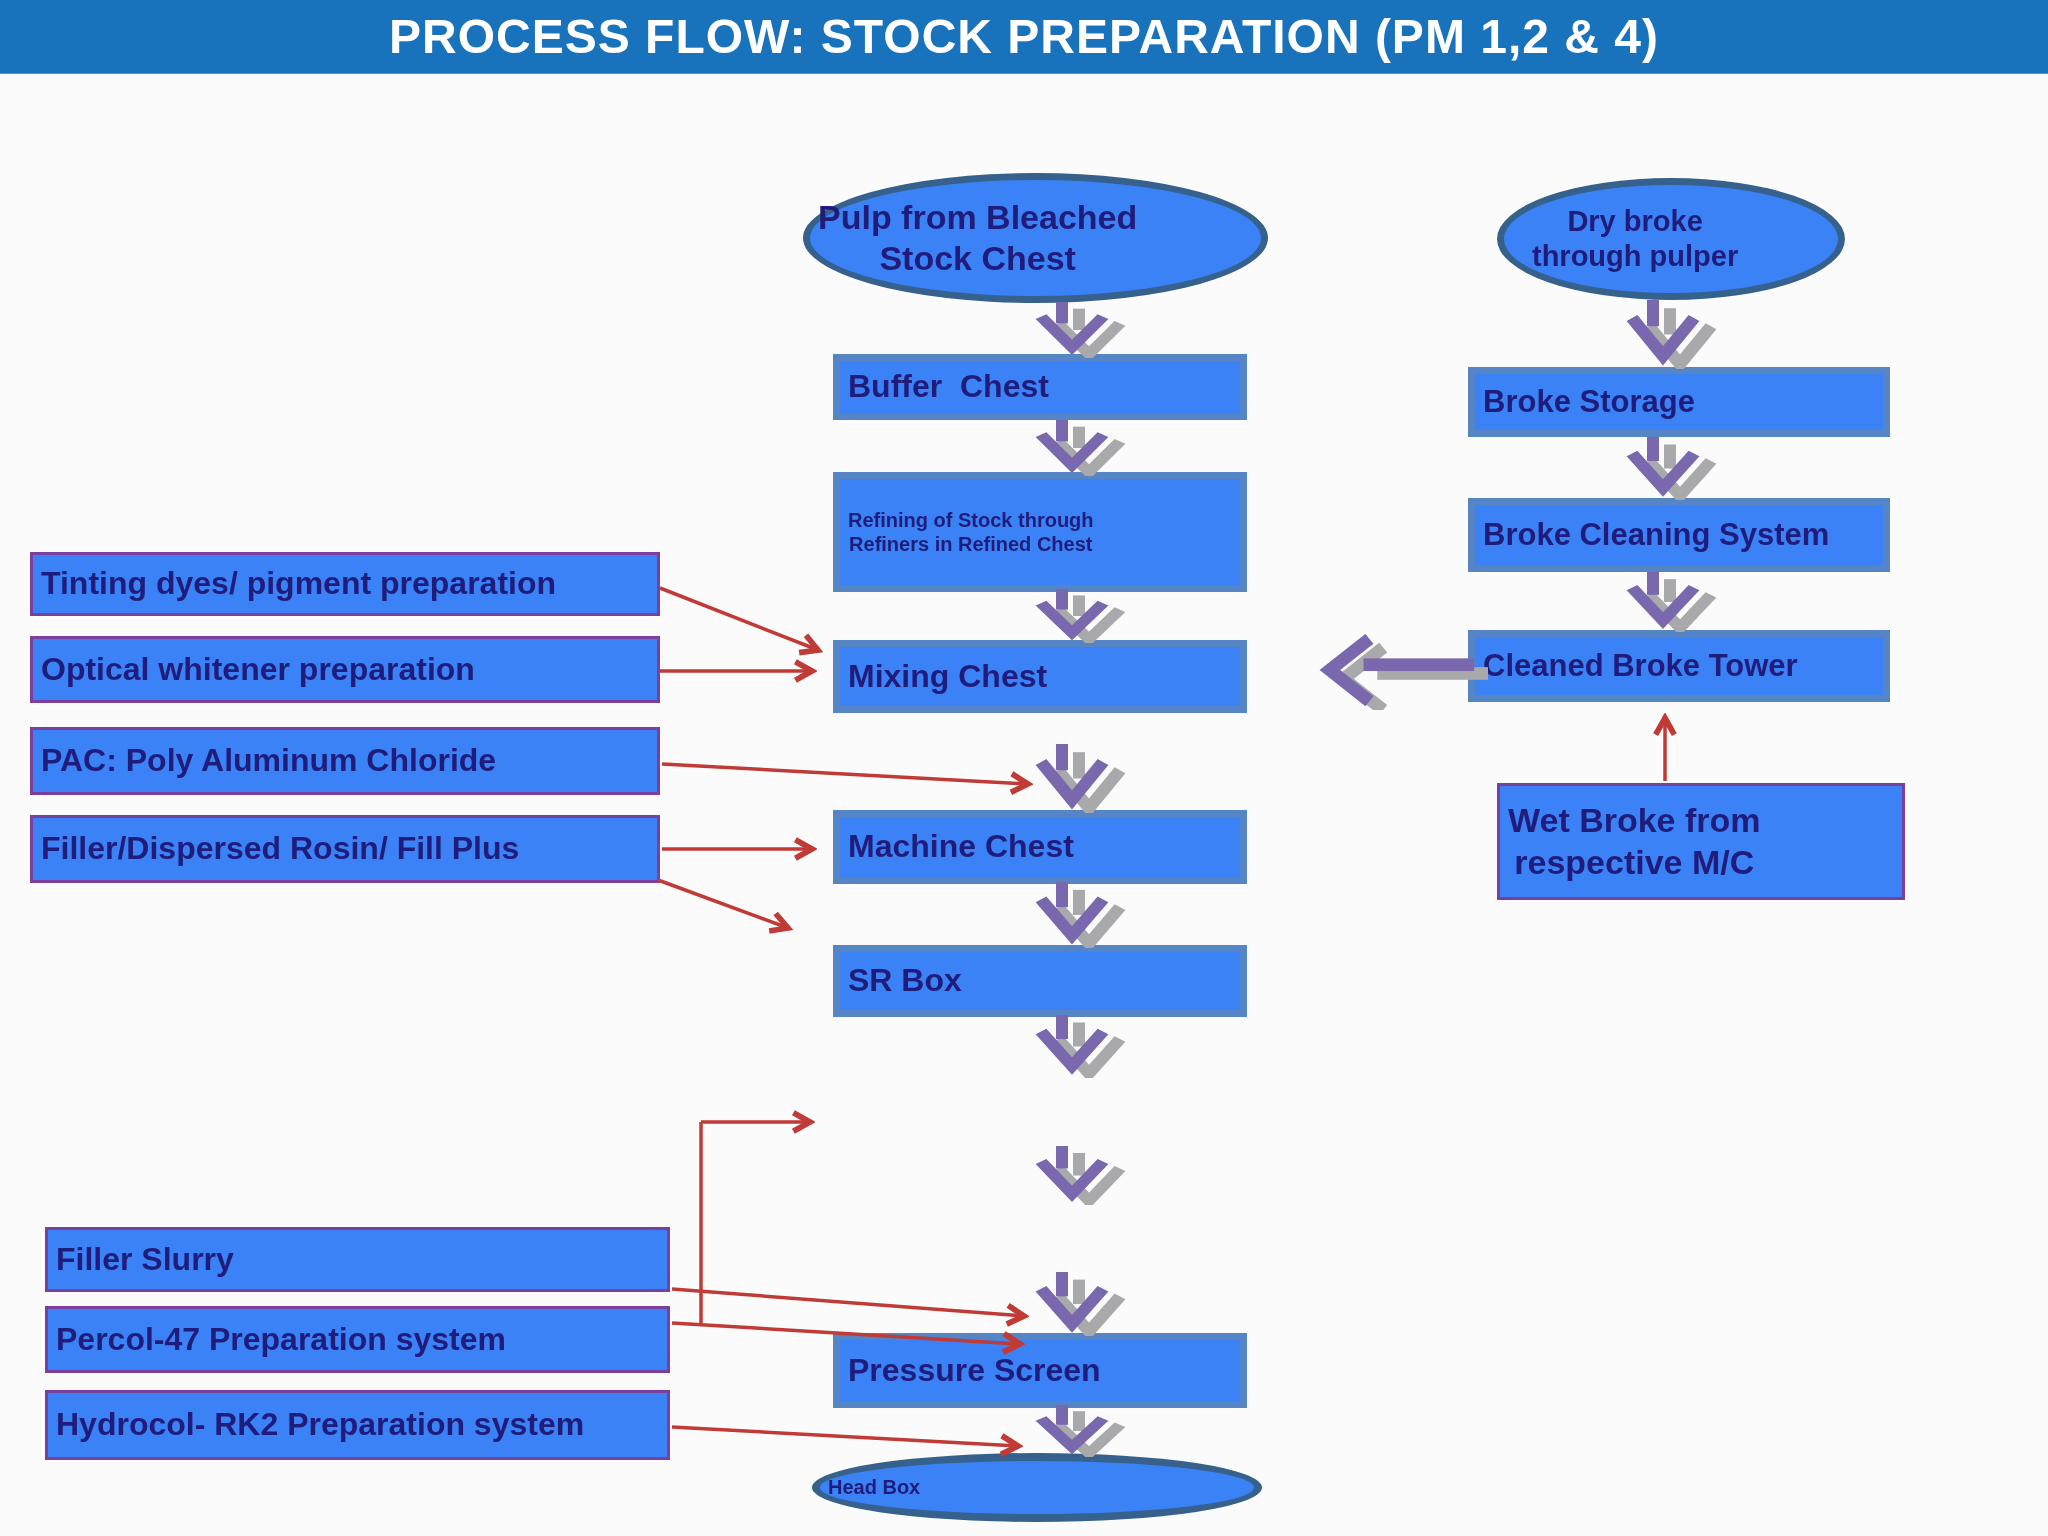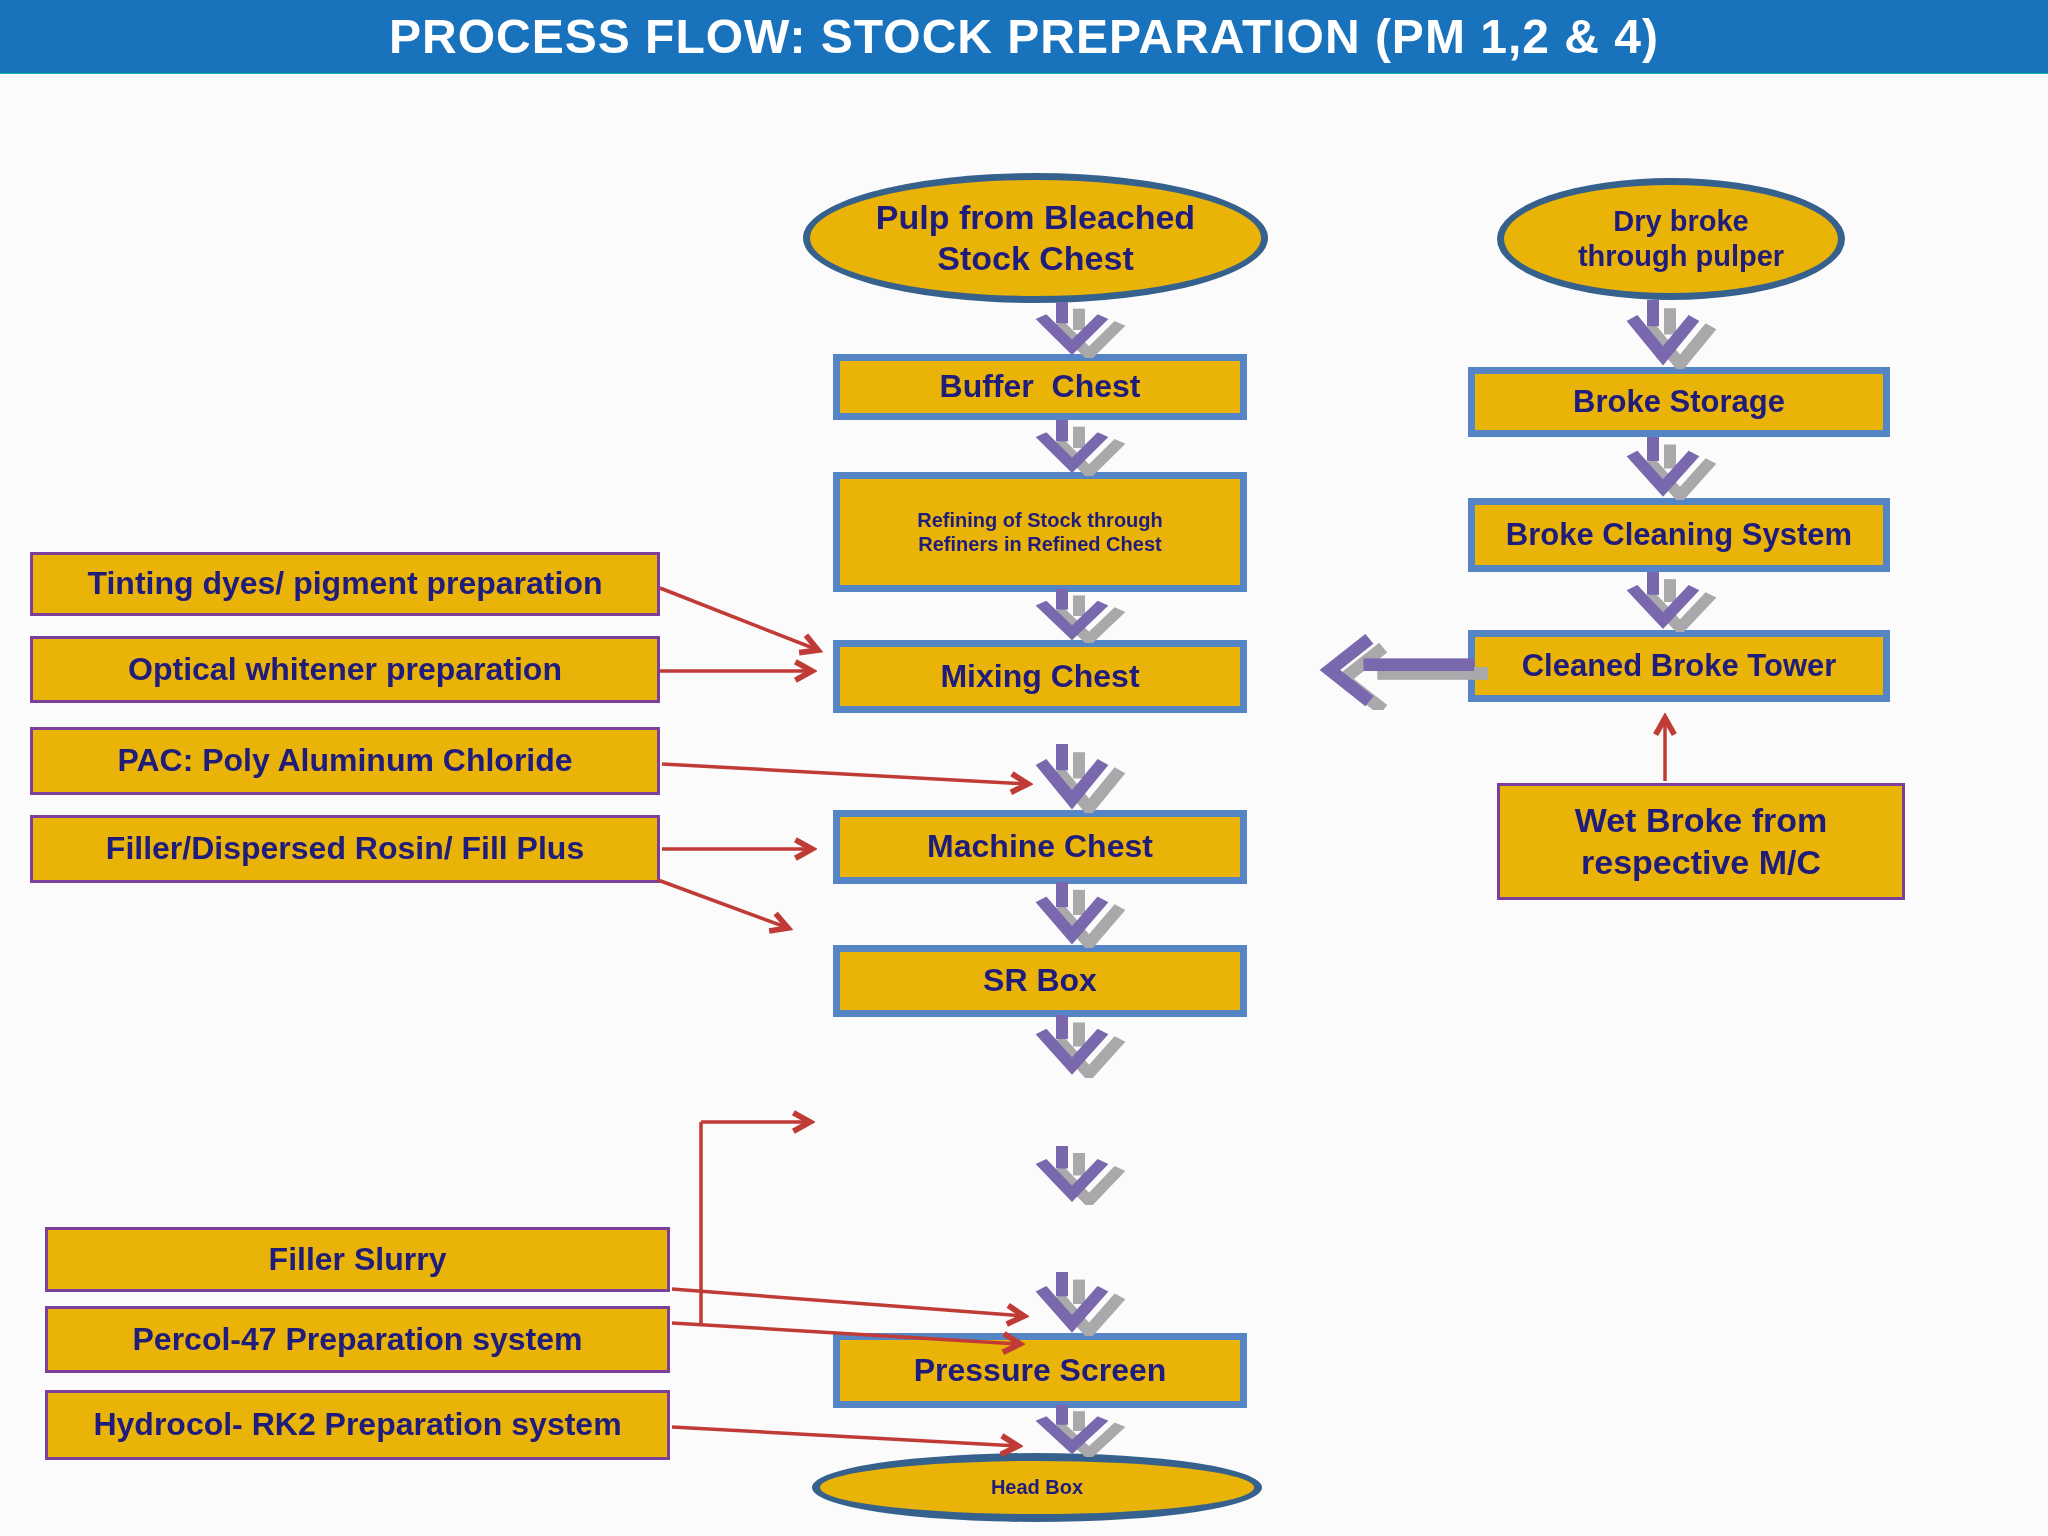--- a/index.html
+++ b/index.html
@@ -3,22 +3,22 @@
 <meta charset="utf-8">
 <style>
   html,body{margin:0;padding:0;background:#e9e9ee;}
   .stage{position:relative;width:2048px;height:1536px;background:#fbfbfc;overflow:hidden;
          font-family:"Liberation Sans",sans-serif;}
   
   .hdr{position:absolute;left:0;top:0;width:2048px;height:73px;background:#1872BC;
        border-bottom:1px solid #14b8a6;display:flex;align-items:center;justify-content:center;}
   .hdr-title{color:#ffffff;font-size:48px;font-weight:700;letter-spacing:1px;white-space:nowrap;}
   
-  .node{position:absolute;display:flex;align-items:center;justify-content:center;
-        text-align:center;background:#eab308;box-sizing:border-box;}
+  .node{position:absolute;display:flex;align-items:center;
+        text-align:center;background:#3b82f6;box-sizing:border-box;}
   .blue{border:7px solid #5585C5;}
   .ell{border:7px solid #36618D;border-radius:50%;}
   .pur{border:3px solid #7C3F9B;}
   .lbl{color:#1f1c7b;font-weight:700;white-space:pre-wrap;line-height:1.22;padding:0 8px;}
   .f34{font-size:34px;} .f32{font-size:32px;} .f31{font-size:31px;} .f30{font-size:20px;}
   .f29{font-size:29px;margin-left:20px;}
   
   .layer{position:absolute;left:0;top:0;pointer-events:none;}
   .arr{position:absolute;pointer-events:none;}
 </style>

